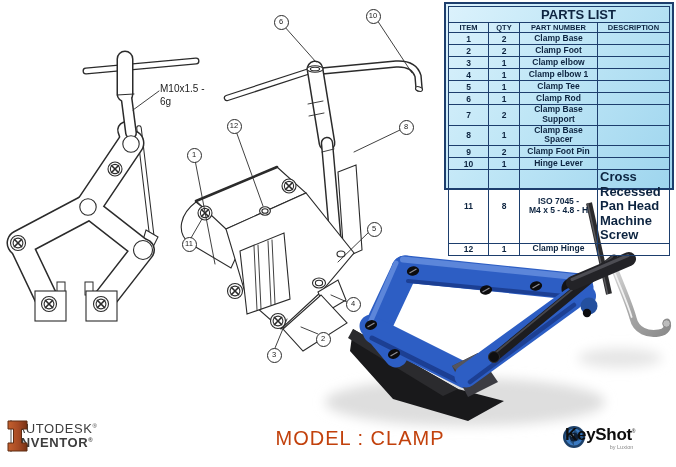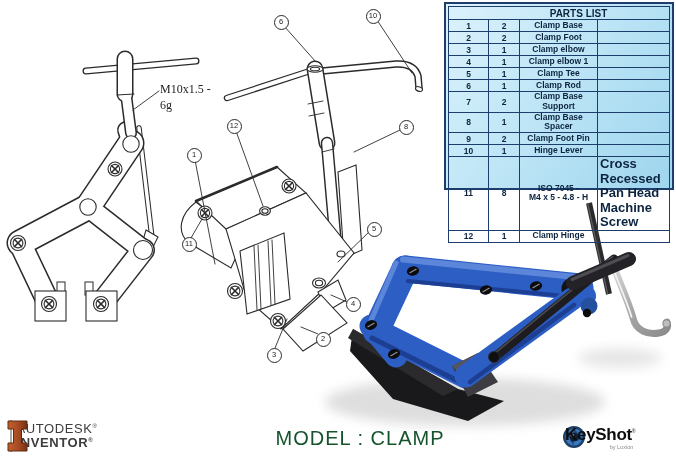--- a/index.html
+++ b/index.html
@@ -7,45 +7,45 @@
          font-family:"Liberation Sans",sans-serif;}
   svg{position:absolute;left:0;top:0;}
 
   
   .plist-wrap{position:absolute;left:444px;top:2px;width:230px;height:188px;
     border:2px solid #1d3e6d;background:linear-gradient(125deg,#dcf2fc 0%,#bfe6f6 45%,#9ed5ee 100%);
     padding:2px;box-sizing:border-box;}
   .plist{border-collapse:collapse;width:100%;height:100%;table-layout:fixed;}
   .plist td,.plist th{border:1.2px solid #1d3e6d;color:#0d2440;padding:0 1px;
     text-align:center;vertical-align:middle;overflow:hidden;}
-  .plist .t-title{font-size:10px;font-weight:700;height:12px;padding-left:40px;}
+  .plist .t-title{font-size:13px;font-weight:700;height:12px;padding-left:40px;}
   .plist .t-head{font-size:7.5px;font-weight:700;height:9px;}
   .plist .t-cell{font-size:8.5px;font-weight:700;}
   .plist .t-part{font-size:8.5px;font-weight:700;white-space:pre-line;line-height:1.15;margin-top:18px;}
   .plist .t-desc{font-size:13px;font-weight:700;text-align:left;line-height:1.12;padding-left:2px;}
   .r-std{height:12px;} .r-tall{height:30px;} .r-last{height:12px;}
 
   
   .balloon{position:absolute;width:13px;height:13px;border:1px solid #2b2b2b;border-radius:50%;
     background:#fff;font-size:7.5px;font-weight:400;color:#222;display:flex;
     align-items:center;justify-content:center;line-height:1;}
 
   
-  .thread-label{position:absolute;left:160px;top:82px;font-size:12px;color:#222;
-    white-space:pre-line;line-height:1.3;font-family:Liberation Serif, serif;}
+  .thread-label{position:absolute;left:160px;top:82px;font-size:10px;color:#222;
+    white-space:pre-line;line-height:1.3;}
 
   
   .adsk{position:absolute;left:6px;top:420px;display:flex;align-items:center;}
   .adsk-divider{width:1.5px;height:32px;background:#a9a9a9;margin:0 5px 0 4px;}
   .adsk-text{display:flex;flex-direction:column;line-height:1.05;}
   .adsk-brand{font-size:13px;letter-spacing:.6px;font-weight:400;color:#3d3d3d;}
   .adsk-product{font-size:13px;letter-spacing:.6px;font-weight:700;color:#3d3d3d;}
   .reg{font-size:6px;vertical-align:super;color:#3d3d3d;}
   .model-caption{position:absolute;left:250px;top:427px;width:220px;text-align:center;
-    font-size:20px;letter-spacing:1px;color:#14532d;}
+    font-size:20px;letter-spacing:1px;color:#c2410c;}
   .keyshot{position:absolute;left:562px;top:425px;display:flex;align-items:center;}
   .ks-text{margin-left:3px;position:relative;}
   .ks-word{font-size:17px;font-weight:700;color:#0d0d0d;letter-spacing:-0.3px;}
   .ks-reg{font-size:5px;vertical-align:super;color:#555;}
   .ks-byline{position:absolute;right:2px;bottom:-5px;font-size:5.5px;color:#8a8a8a;}
 </style>
 </head>
 <body>
 
 <div class="stage">
@@ -283,20 +283,26 @@
       <colgroup>
           <col style="width:40px">
           <col style="width:31px">
           <col style="width:78px">
           <col>
         </colgroup>
       <tbody>
           <tr>
             <td class="t-title" colspan="4">PARTS LIST</td>
           </tr>
+      <tr>
+        <td class="t-head">ITEM</td>
+        <td class="t-head">QTY</td>
+        <td class="t-head">PART NUMBER</td>
+        <td class="t-head">DESCRIPTION</td>
+      </tr>
       <tr class="r-std">
         <td class="t-cell">1</td>
         <td class="t-cell">2</td>
         <td class="t-part">Clamp Base</td>
         <td class="t-desc"></td>
       </tr>
       <tr class="r-std">
         <td class="t-cell">2</td>
         <td class="t-cell">2</td>
         <td class="t-part">Clamp Foot</td>

